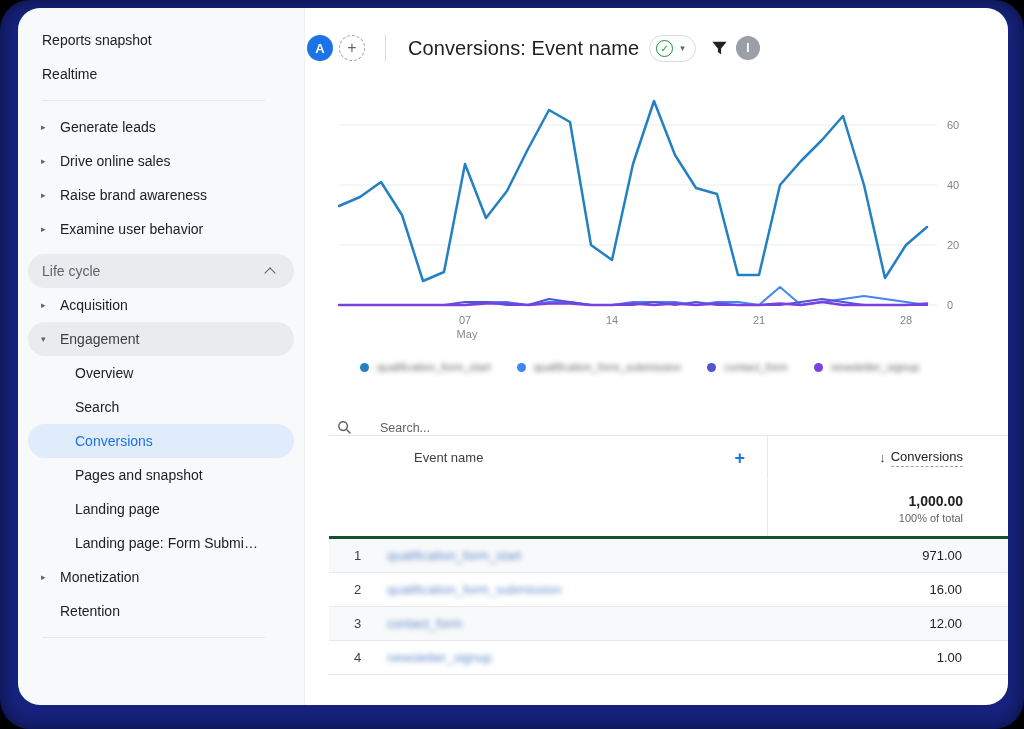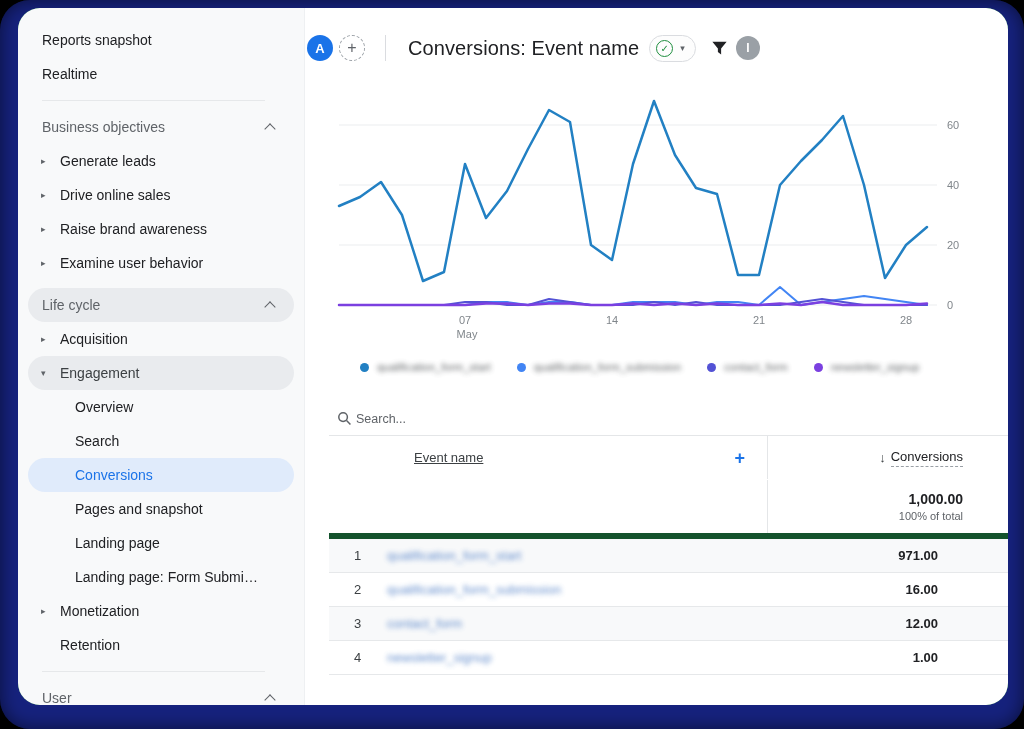--- a/index.html
+++ b/index.html
@@ -53,69 +53,65 @@
 
   
   .chart-wrap { padding:14px 0 0 24px; }
   .legend { display:flex; align-items:center; gap:26px; padding:6px 0 0 31px; height:24px; }
   .legend-item { display:flex; align-items:center; gap:8px; }
   .legend-dot { width:9px; height:9px; border-radius:50%; flex:none; }
   .legend-label { font-size:11px; color:#3c4043; filter:blur(2.4px); opacity:.8; }
 
   
   .table-area { margin:26px 0 0 24px; }
-  .search-row { display:flex; align-items:center; gap:4px; height:34px;
+  .search-row { display:flex; align-items:flex-end; gap:28px; height:34px;
                 border-bottom:1px solid #e4e6e8; padding-left:8px; }
   .search-row input { border:none; outline:none; font-size:12.5px; color:#202124; width:300px;
                       font-family:"Liberation Sans", sans-serif; background:transparent; }
   .search-row input::placeholder { color:#5f6368; }
 
   .thead { display:flex; height:44px; border-bottom:1px solid #fff; }
   .col-name { width:439px; flex:none; display:flex; align-items:center; position:relative;
               border-right:1px solid #e4e6e8; }
-  .col-name .hdr-label { font-size:13px; color:#3c4043; padding-left:85px; cursor:pointer;text-decoration:underline; }
+  .col-name .hdr-label { font-size:13px; color:#3c4043; padding-left:85px; cursor:pointer; }
   .hdr-plus { position:absolute; right:22px; color:#1a73e8; font-size:18px; font-weight:bold;
               cursor:pointer; line-height:1; }
   .col-val { flex:1; display:flex; align-items:center; justify-content:flex-end; padding-right:45px; }
   .hdr-metric { font-size:13px; color:#202124; display:flex; align-items:center; gap:5px; cursor:pointer; }
   .hdr-metric .metric-word { border-bottom:1px dashed #9aa0a6; padding-bottom:2px; }
   .sort-arrow { font-size:13px; color:#3c4043; }
 
-  .totals { display:flex; height:59px; border-bottom:6px solid #14532d;justify-content:space-between; }
+  .totals { display:flex; height:59px; border-bottom:3px solid #14532d;justify-content:space-between; }
   .totals .col-name { border-right:1px solid #e4e6e8; }
   .totals .col-val { flex-direction:column; align-items:flex-end; justify-content:center; gap:3px; }
   .totals-value { font-size:14px; color:#202124; font-weight:700; }
   .totals-sub { font-size:11px; color:#5f6368; }
 
   .t-row { display:flex; height:34px; border-bottom:1px solid #e6e8ea; font-size:13px; }
   .t-row.zebra { background:#f8f9fa; }
   .t-row .cell-name { width:439px; flex:none; display:flex; align-items:center; }
   .t-row .rank { width:36px; padding-left:25px; color:#3c4043; flex:none; }
   .t-row .ev-name { padding-left:22px; color:#4a7ac4; filter:blur(2.8px); opacity:.85; cursor:pointer; }
   .t-row .cell-val { flex:1; display:flex; align-items:center; justify-content:flex-end;
-                     padding-right:70px; color:#202124;font-weight:bold; }
+                     padding-right:46px; color:#202124; }
 </style>
 </head>
 <body>
 
 <div class="frame"></div>
 <div class="card">
 
   <nav class="sidebar" id="sidebar-nav">
       <div class="nav-row link">
         <span class="nav-label">Reports snapshot</span>
       </div>
       <div class="nav-row link">
         <span class="nav-label">Realtime</span>
       </div>
       <div class="nav-divider"></div>
-      <div class="nav-row section">
-        <span class="nav-label">Business objectives</span>
-        <span class="chev"></span>
-      </div>
       <div class="nav-row expand">
         <span class="arrow">▸</span>
         <span class="nav-label">Generate leads</span>
       </div>
       <div class="nav-row expand">
         <span class="arrow">▸</span>
         <span class="nav-label">Drive online sales</span>
       </div>
       <div class="nav-row expand">
         <span class="arrow">▸</span>
@@ -156,24 +152,20 @@
         <span class="nav-label">Landing page: Form Submi…</span>
       </div>
       <div class="nav-row expand">
         <span class="arrow">▸</span>
         <span class="nav-label">Monetization</span>
       </div>
       <div class="nav-row leaf">
         <span class="nav-label">Retention</span>
       </div>
       <div class="nav-divider"></div>
-      <div class="nav-row section">
-        <span class="nav-label">User</span>
-        <span class="chev"></span>
-      </div>
     </nav>
 
   <div class="main">
 
     <div class="rpt-header">
       <div class="cmp-avatar">A</div>
       <div class="cmp-add">+</div>
       <div class="vdiv"></div>
       <div class="rpt-title">Conversions: Event name</div>
       <div class="chip">

